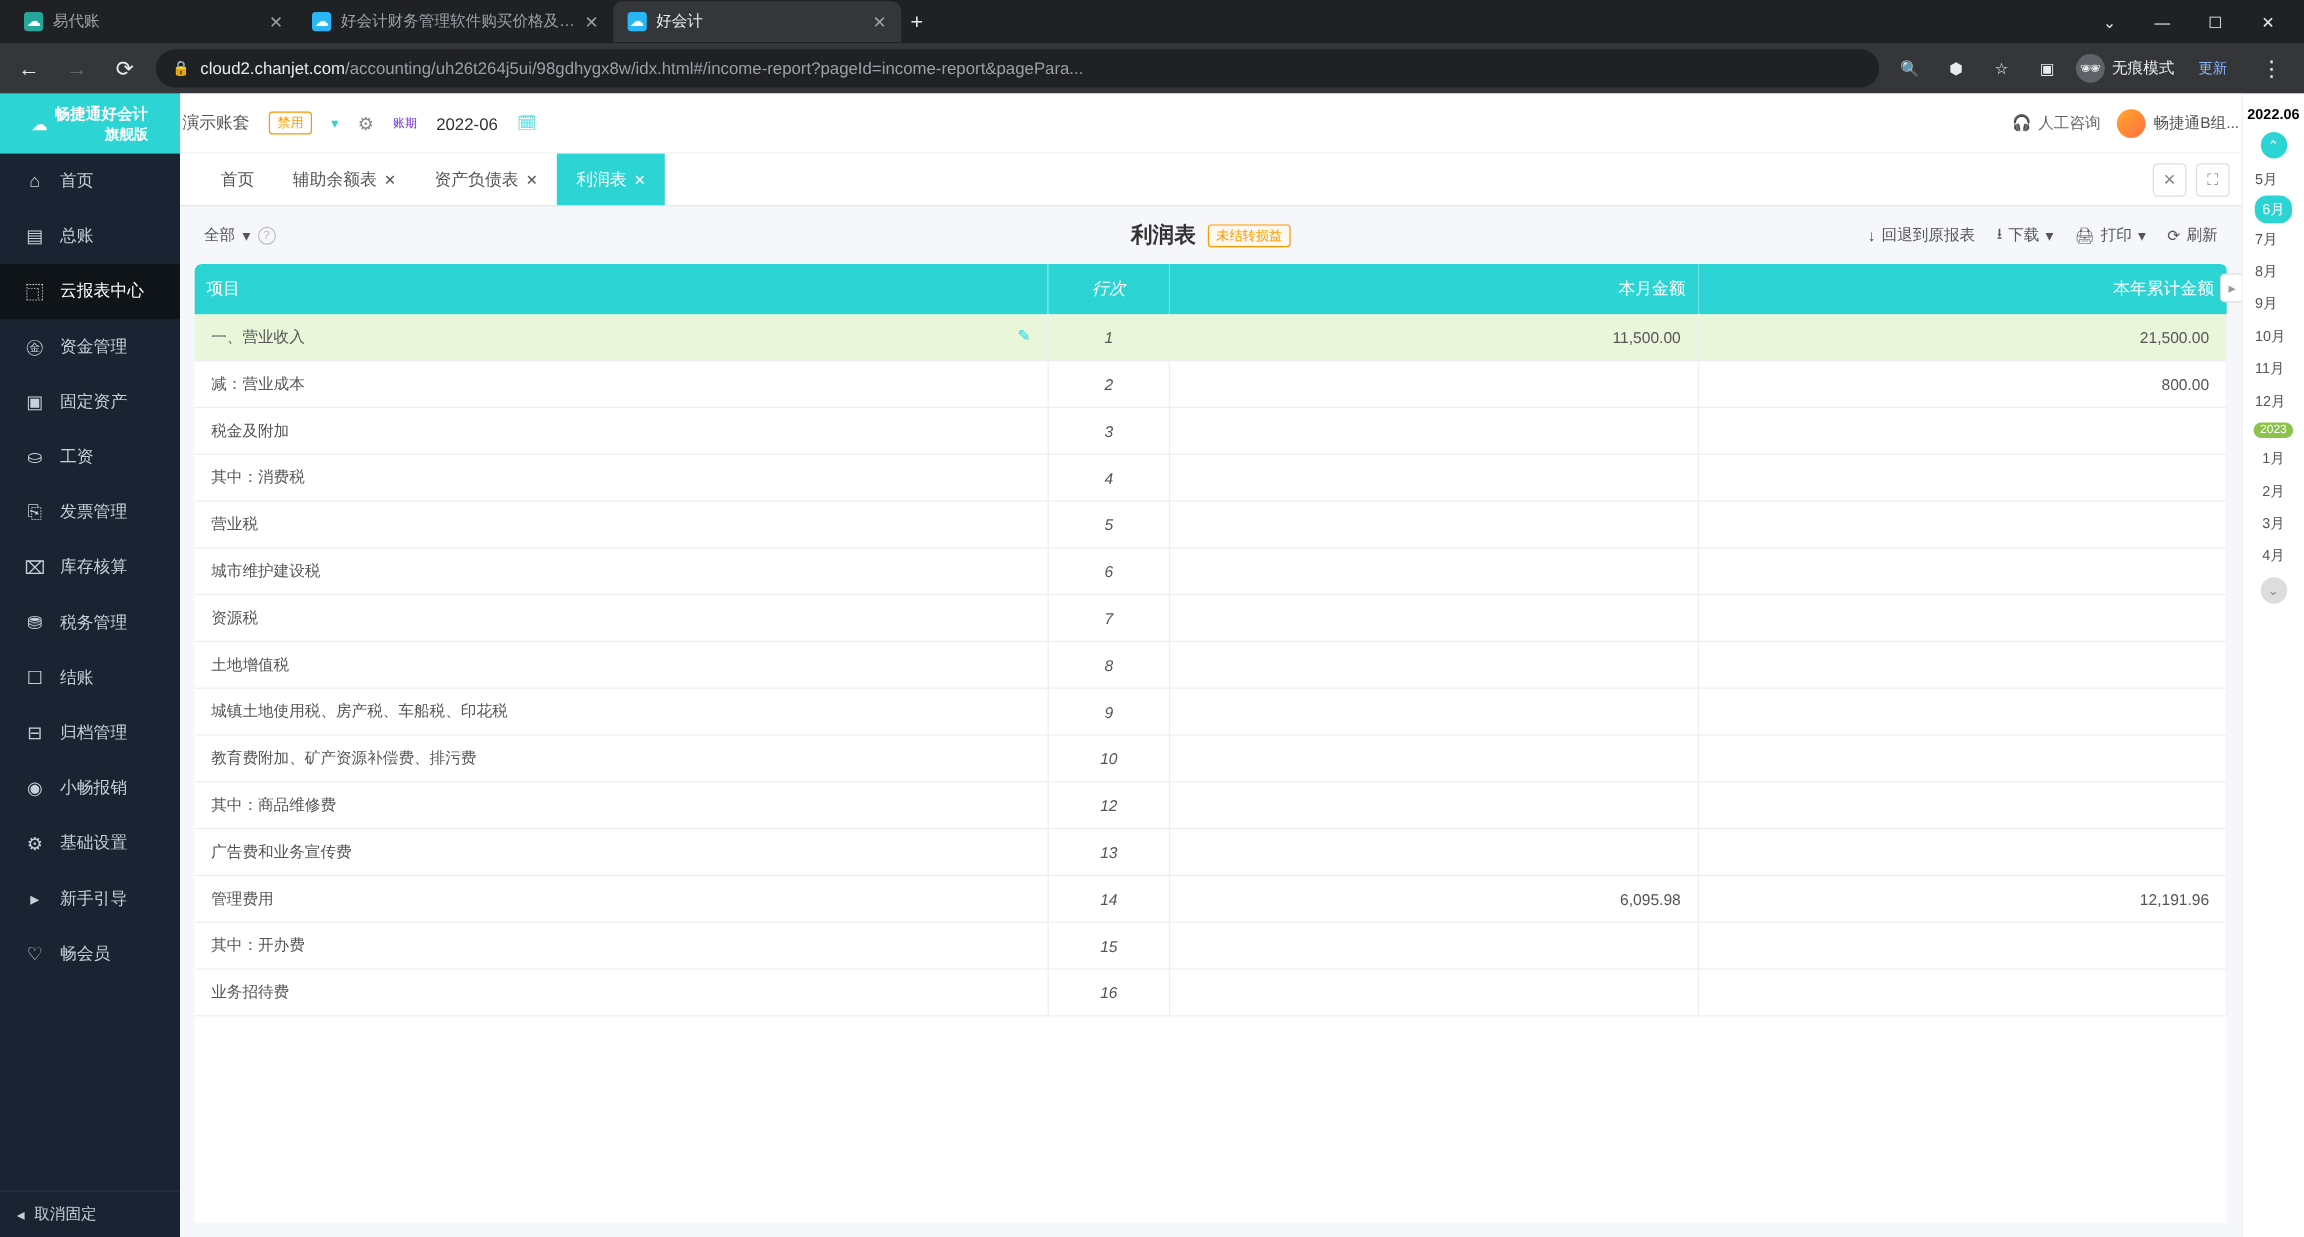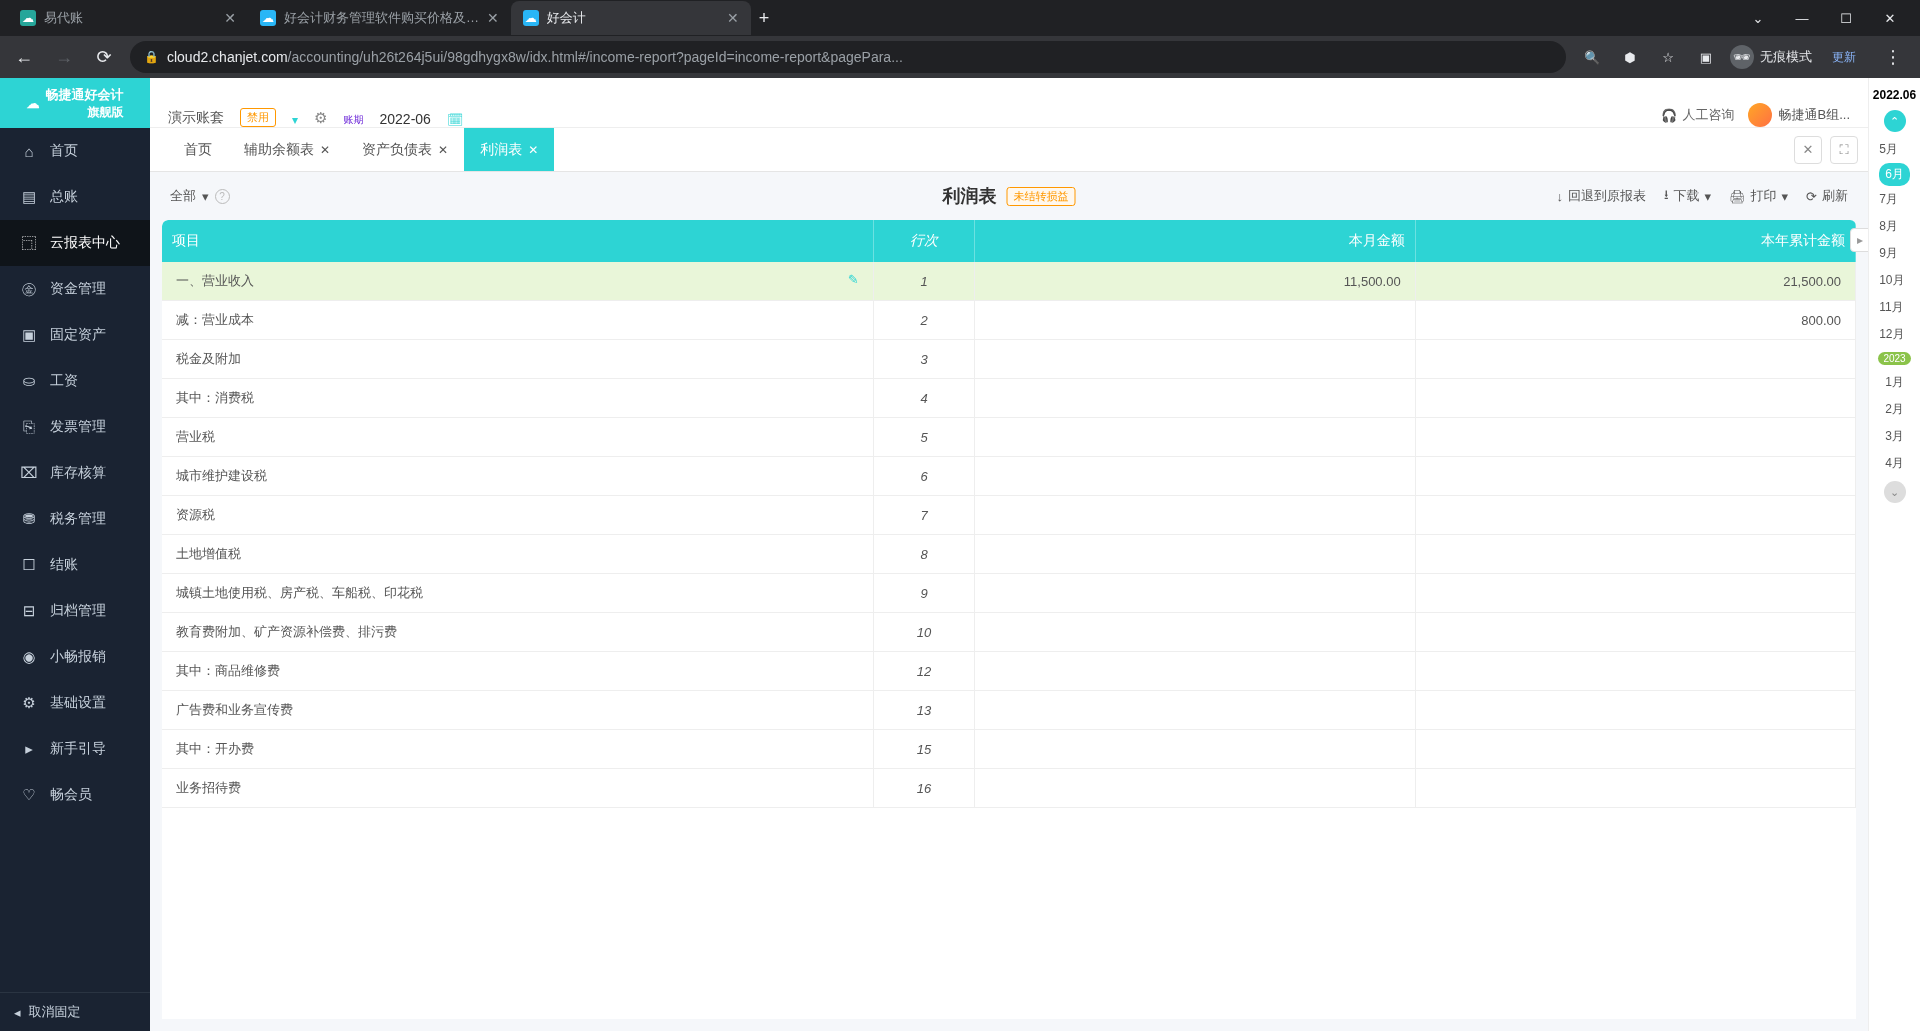--- a/index.html
+++ b/index.html
@@ -39,21 +39,21 @@
 .logo-area { height: 50px; background: #2dd4d4; display: flex; align-items: center; justify-content: center; color: #fff; font-weight: bold; font-size: 13px; gap: 6px; }
 .logo-sub { font-size: 12px; text-align: right; }
 .side-item { display: flex; align-items: center; gap: 12px; padding: 14px 20px; cursor: pointer; font-size: 14px; color: #c6d0db; }
 .side-item.active { background: #0f1419; color: #fff; }
 .side-icon { width: 18px; height: 18px; display: flex; align-items: center; justify-content: center; font-size: 15px; }
 .side-footer { margin-top: auto; display: flex; align-items: center; padding: 10px 14px; gap: 8px; font-size: 13px; border-top: 1px solid #2a3442; }
 
 
 .main { flex: 1; display: flex; flex-direction: column; background: #f5f7fa; overflow: hidden; }
 
-.top-bar { height: 50px; background: #fff; display: flex; align-items: flex-end; padding: 0 18px; gap: 16px; border-bottom: 1px solid #eee; }
+.top-bar { height: 50px; background: #fff; display: flex; align-items: center; padding: 0 2px; gap: 16px; border-bottom: 1px solid #eee; }
 .account-name { font-size: 14px; color: #555; }
 .disable-badge { border: 1px solid #ff9800; color: #ff9800; font-size: 11px; padding: 1px 6px; border-radius: 3px; }
 .chevron-down { color: #2dd4d4; font-size: 12px; }
 .gear-btn { color: #888; cursor: pointer; font-size: 15px; }
 .period-label { color: #6d28d9; font-size: 10px; }
 .period-value { color: #333; font-size: 14px; }
 .cal-icon { color: #2dd4d4; cursor: pointer; }
 .top-right { margin-left: auto; display: flex; align-items: center; gap: 14px; }
 .support-link { display: flex; align-items: center; gap: 5px; color: #666; cursor: pointer; font-size: 13px; }
 .user-area { display: flex; align-items: center; gap: 6px; font-size: 13px; color: #555; }
@@ -387,20 +387,26 @@
                 <td class="col-month"></td>
                 <td class="col-year"></td>
               </tr>
               <tr>
                 <td class="col-item">广告费和业务宣传费</td>
                 <td class="col-row">13</td>
                 <td class="col-month"></td>
                 <td class="col-year"></td>
               </tr>
               <tr>
+                <td class="col-item">管理费用</td>
+                <td class="col-row">14</td>
+                <td class="col-month">6,095.98</td>
+                <td class="col-year">12,191.96</td>
+              </tr>
+              <tr>
                 <td class="col-item">其中：开办费</td>
                 <td class="col-row">15</td>
                 <td class="col-month"></td>
                 <td class="col-year"></td>
               </tr>
               <tr>
                 <td class="col-item">业务招待费</td>
                 <td class="col-row">16</td>
                 <td class="col-month"></td>
                 <td class="col-year"></td>

